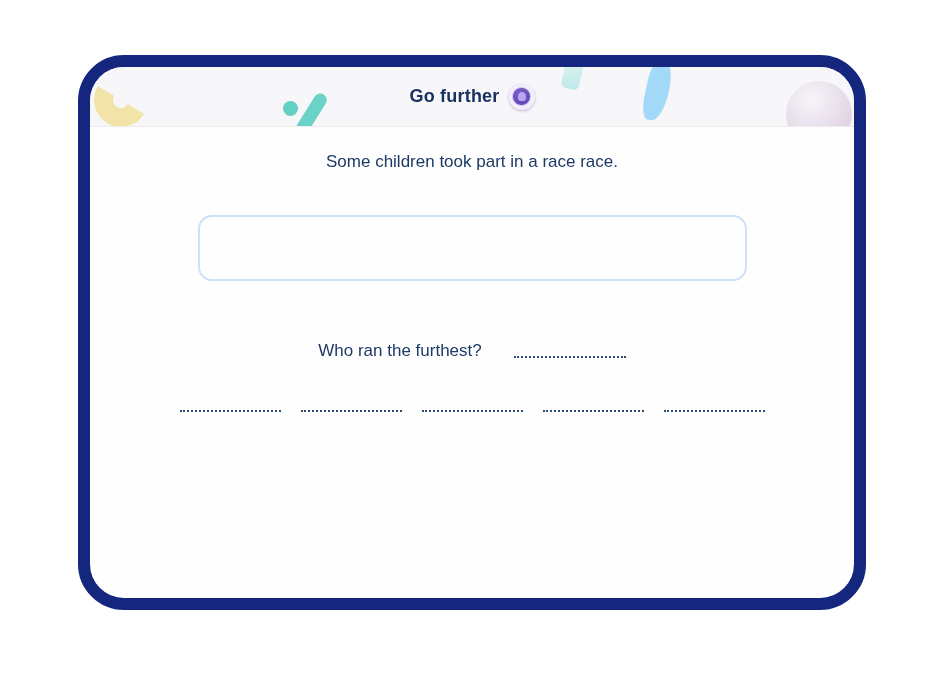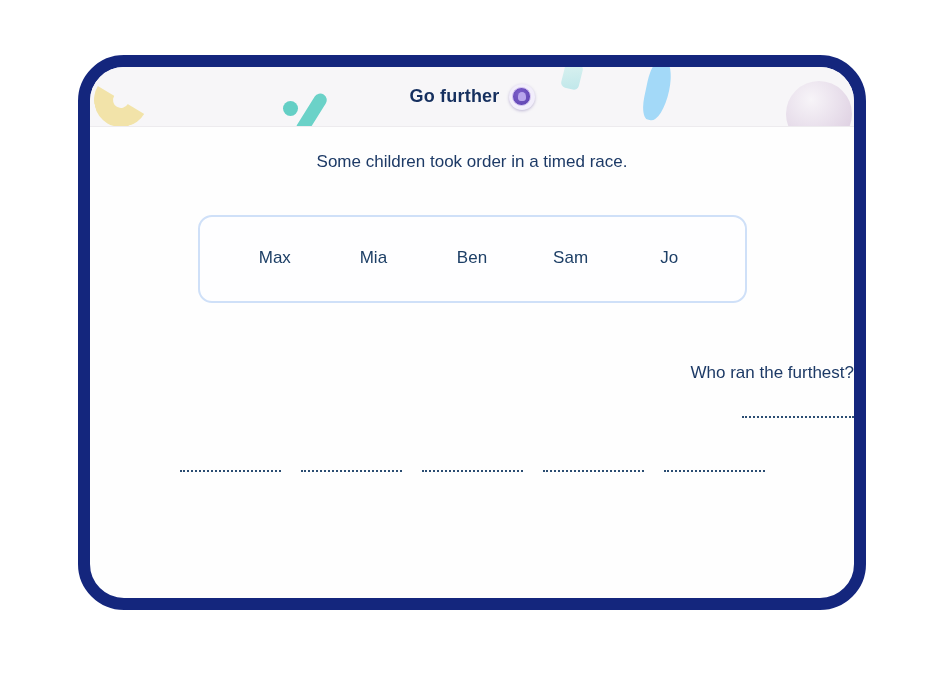--- a/index.html
+++ b/index.html
@@ -65,21 +65,21 @@
     border: 2px solid #cfe0f8; border-radius: 14px; background: #fefeff;
     padding: 30px 26px 32px 26px;
   }
   .t-row { display: grid; grid-template-columns: repeat(5, 1fr); }
   .t-row + .t-row { margin-top: 24px; }
   .t-cell { text-align: center; font-size: 17px; color: #214468; line-height: 22px; }
   .t-cell.name { color: #1d3f66; }
 
   .q1 {
     margin-top: 59px; display: flex; justify-content: center; align-items: flex-end; gap: 32px;
-    font-size: 17px; line-height: 22px; color: #1d3a66; flex-direction: column;
+    font-size: 17px; line-height: 22px; color: #1d3a66;
   }
   .dotline { display: inline-block; border-bottom: 2px dotted #2b4d72; }
   .dotline.short { width: 112px; margin-bottom: 4px; }
 
   .q2 { margin-top: 62px; text-align: center; font-size: 17px; line-height: 22px; color: #1d3a66; }
   .q2 .hl { color: #2e7ff0; }
 
   .answers { margin-top: 46px; display: flex; justify-content: center; gap: 20px; }
   .answers .dotline { width: 101px; height: 4px; }
 </style>
@@ -105,30 +105,23 @@
         <span class="badge">
           <span class="badge-core">
             <span class="badge-glyph"></span>
           </span>
         </span>
       </div>
     </div>
 
     <div class="content">
 
-      <p class="intro">Some children took order in a timed race.</p>
+      <p class="intro">Some children took part in a race race.</p>
 
       <div class="table-box">
-        <div class="t-row">
-          <span class="t-cell name">Max</span>
-          <span class="t-cell name">Mia</span>
-          <span class="t-cell name">Ben</span>
-          <span class="t-cell name">Sam</span>
-          <span class="t-cell name">Jo</span>
-        </div>
       </div>
 
       <div class="q1">
         <span>Who ran the furthest?</span>
         <span class="dotline short"></span>
       </div>
 
 
       <div class="answers">
         <span class="dotline"></span>

